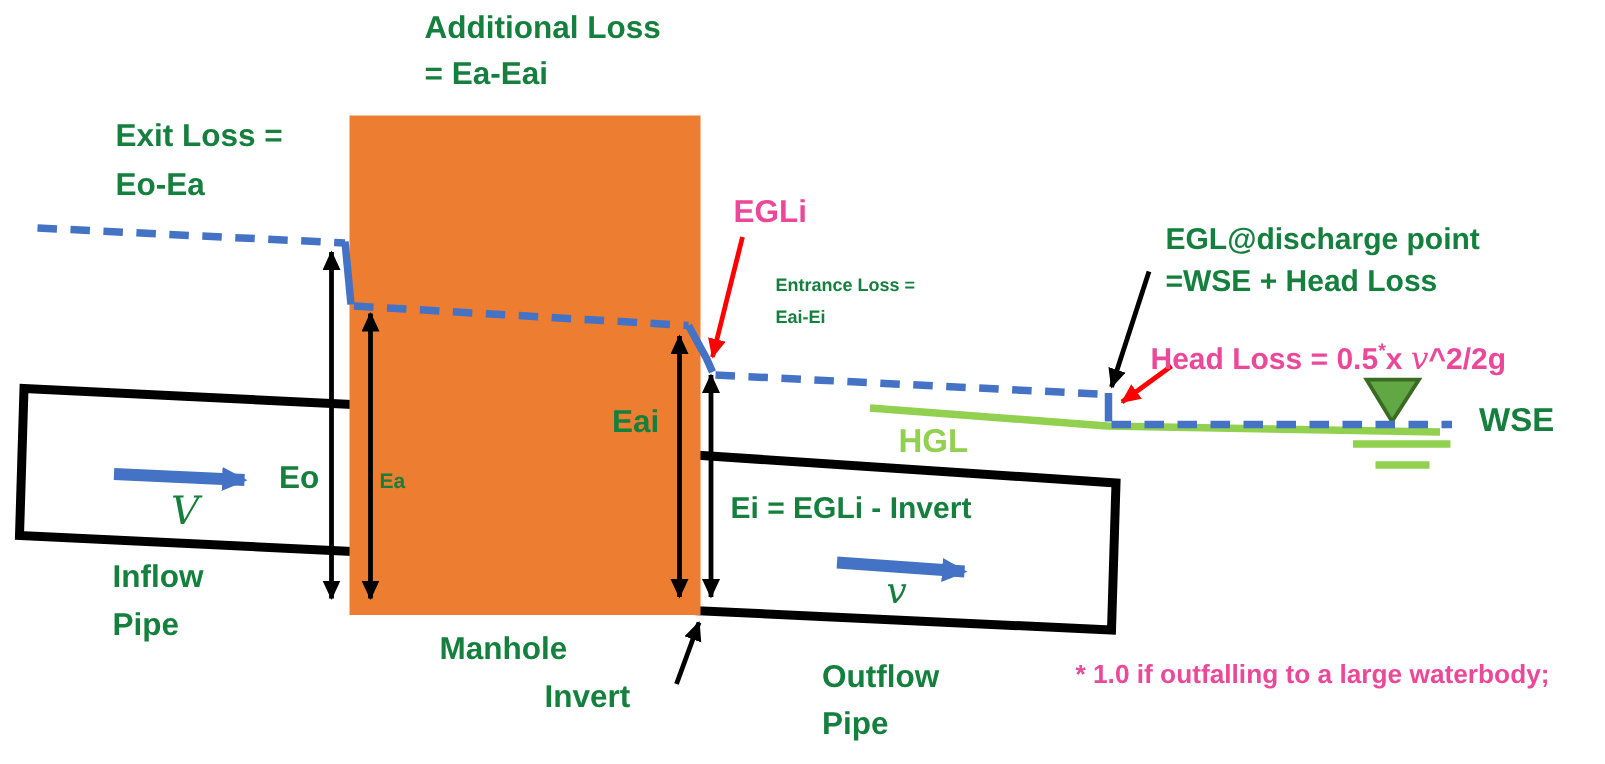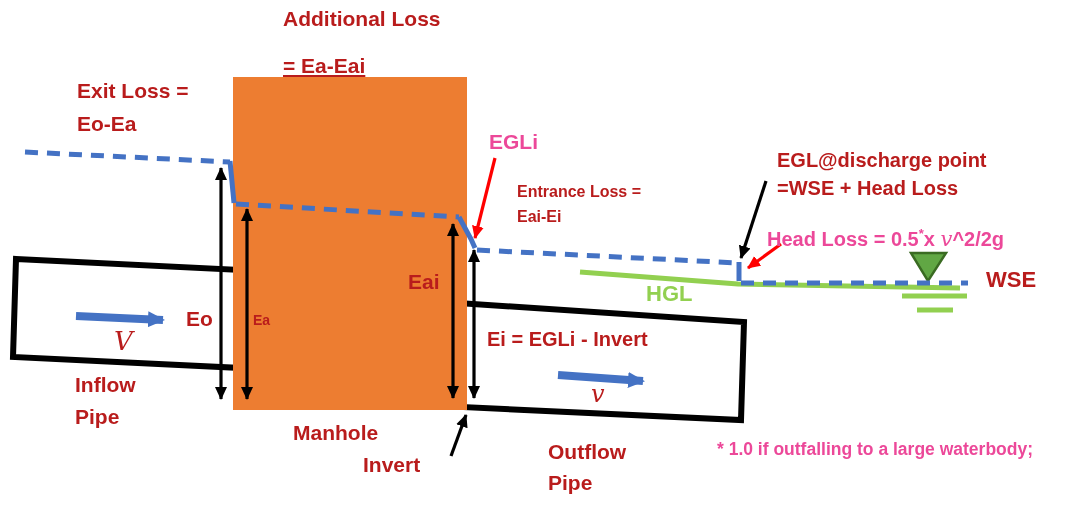--- a/index.html
+++ b/index.html
@@ -8,26 +8,26 @@
     width:1070px; height:509px;
     background:#ffffff;
     overflow:hidden;
     font-family:"Liberation Sans","DejaVu Sans",sans-serif;
   }
   svg.layer { position:absolute; left:0; top:0; width:1070px; height:509px; }
   .lbl {
     position:absolute;
     font-family:"Liberation Sans","DejaVu Sans",sans-serif;
     font-weight:bold;
-    color:#b91c1c;
+    color:#15803d;
     white-space:nowrap;
     line-height:1.0;
   }
   .red   { color:#ec4899; }
-  .green { color:#92D050;margin-left:47px; }
+  .green { color:#92D050; }
   .mathv {
     font-family:"DejaVu Serif","Liberation Serif",serif;
     font-style:italic;
     font-weight:normal;
   }
   .sup {
     font-size:0.65em;
     vertical-align:8px;
   }
   .indent2 { margin-left:23px; }
@@ -81,31 +81,31 @@
     <line x1="766" y1="181" x2="741" y2="258" stroke="#000000" stroke-width="3.2" marker-end="url(#mBlack)"></line>
     <line x1="495" y1="158" x2="475" y2="238" stroke="#FF0000" stroke-width="3.2" marker-end="url(#mRed)"></line>
     <line x1="781" y1="244" x2="748" y2="268" stroke="#FF0000" stroke-width="3.2" marker-end="url(#mRed)"></line>
 
     <line x1="76" y1="316" x2="163" y2="320" stroke="#4472C4" stroke-width="8" marker-end="url(#mBlue)"></line>
     <line x1="558" y1="375" x2="643" y2="381" stroke="#4472C4" stroke-width="8" marker-end="url(#mBlue)"></line>
   </svg>
 
   <div class="lbl" style="left:283px;top:8px;font-size:21px;">
     <div>Additional Loss</div>
-    <div style="margin-top:26px;text-decoration:underline;">= Ea-Eai</div>
+    <div style="margin-top:10px;">= Ea-Eai</div>
   </div>
 
   <div class="lbl" style="left:77px;top:80px;font-size:21px;">
     <div>Exit Loss =</div>
     <div style="margin-top:12px;">Eo-Ea</div>
   </div>
 
   <div class="lbl red" style="left:489px;top:131px;font-size:21px;">EGLi</div>
 
-  <div class="lbl" style="left:517px;top:184px;font-size:16px;">
+  <div class="lbl" style="left:517px;top:184px;font-size:12px;">
     <div>Entrance Loss =</div>
     <div style="margin-top:9px;">Eai-Ei</div>
   </div>
 
   <div class="lbl" style="left:777px;top:150px;font-size:20px;">
     <div>EGL@discharge point</div>
     <div style="margin-top:8px;">=WSE + Head Loss</div>
   </div>
 
   <div class="lbl red" style="left:767px;top:227px;font-size:20px;">

